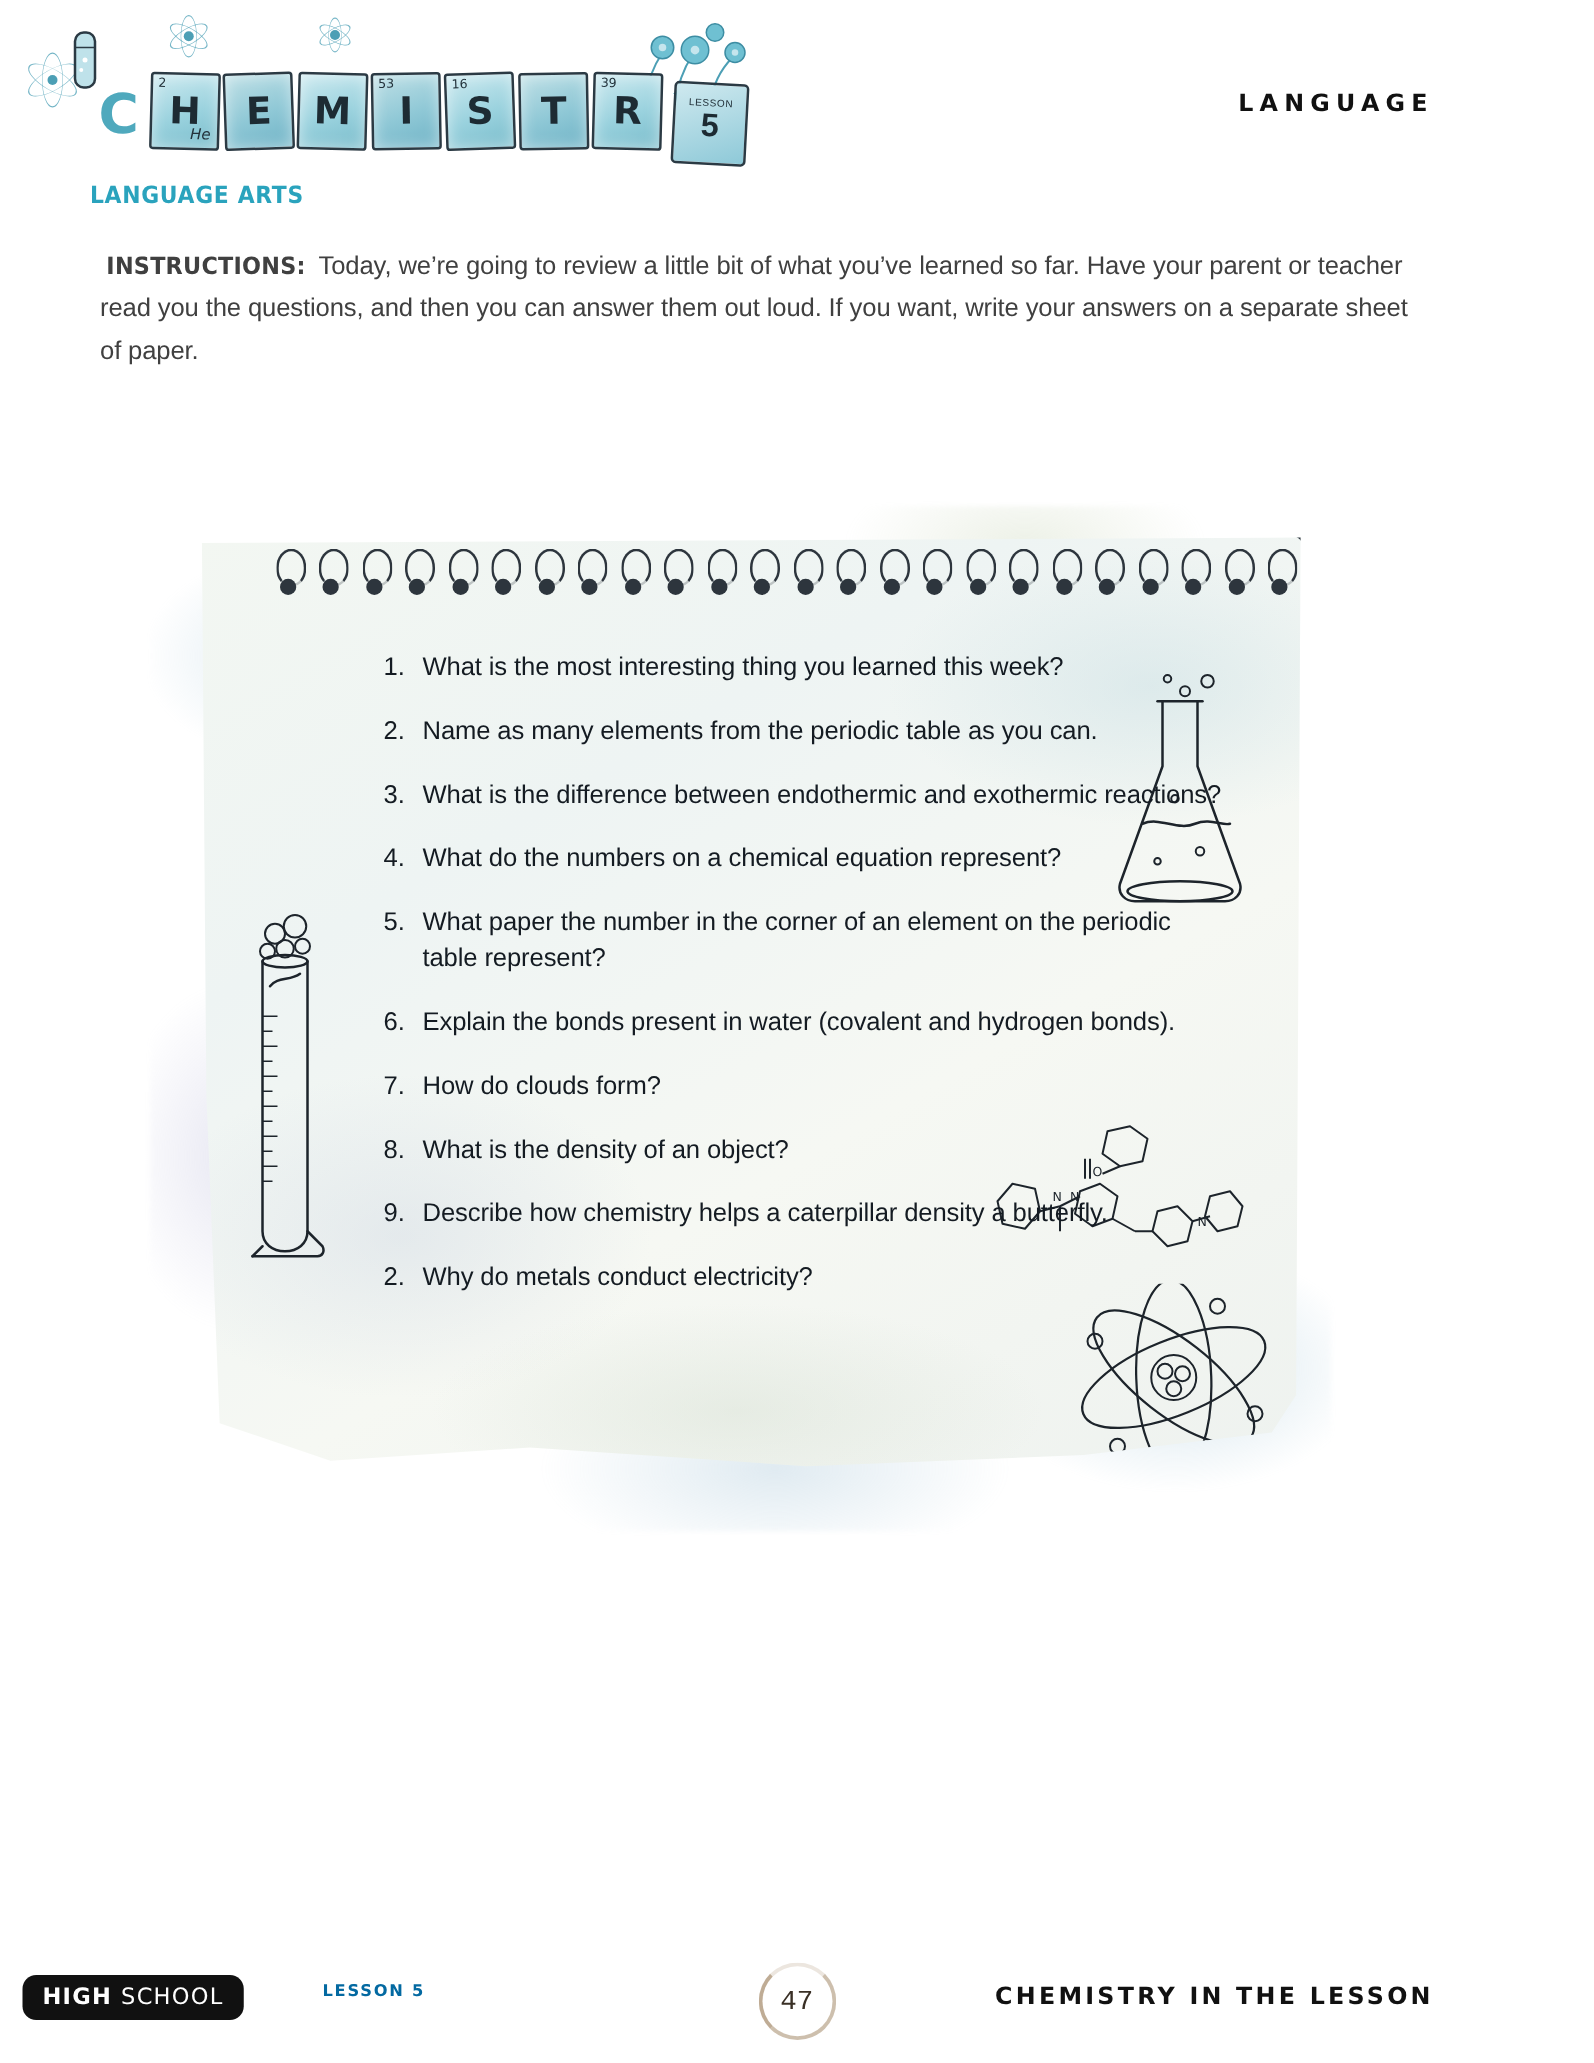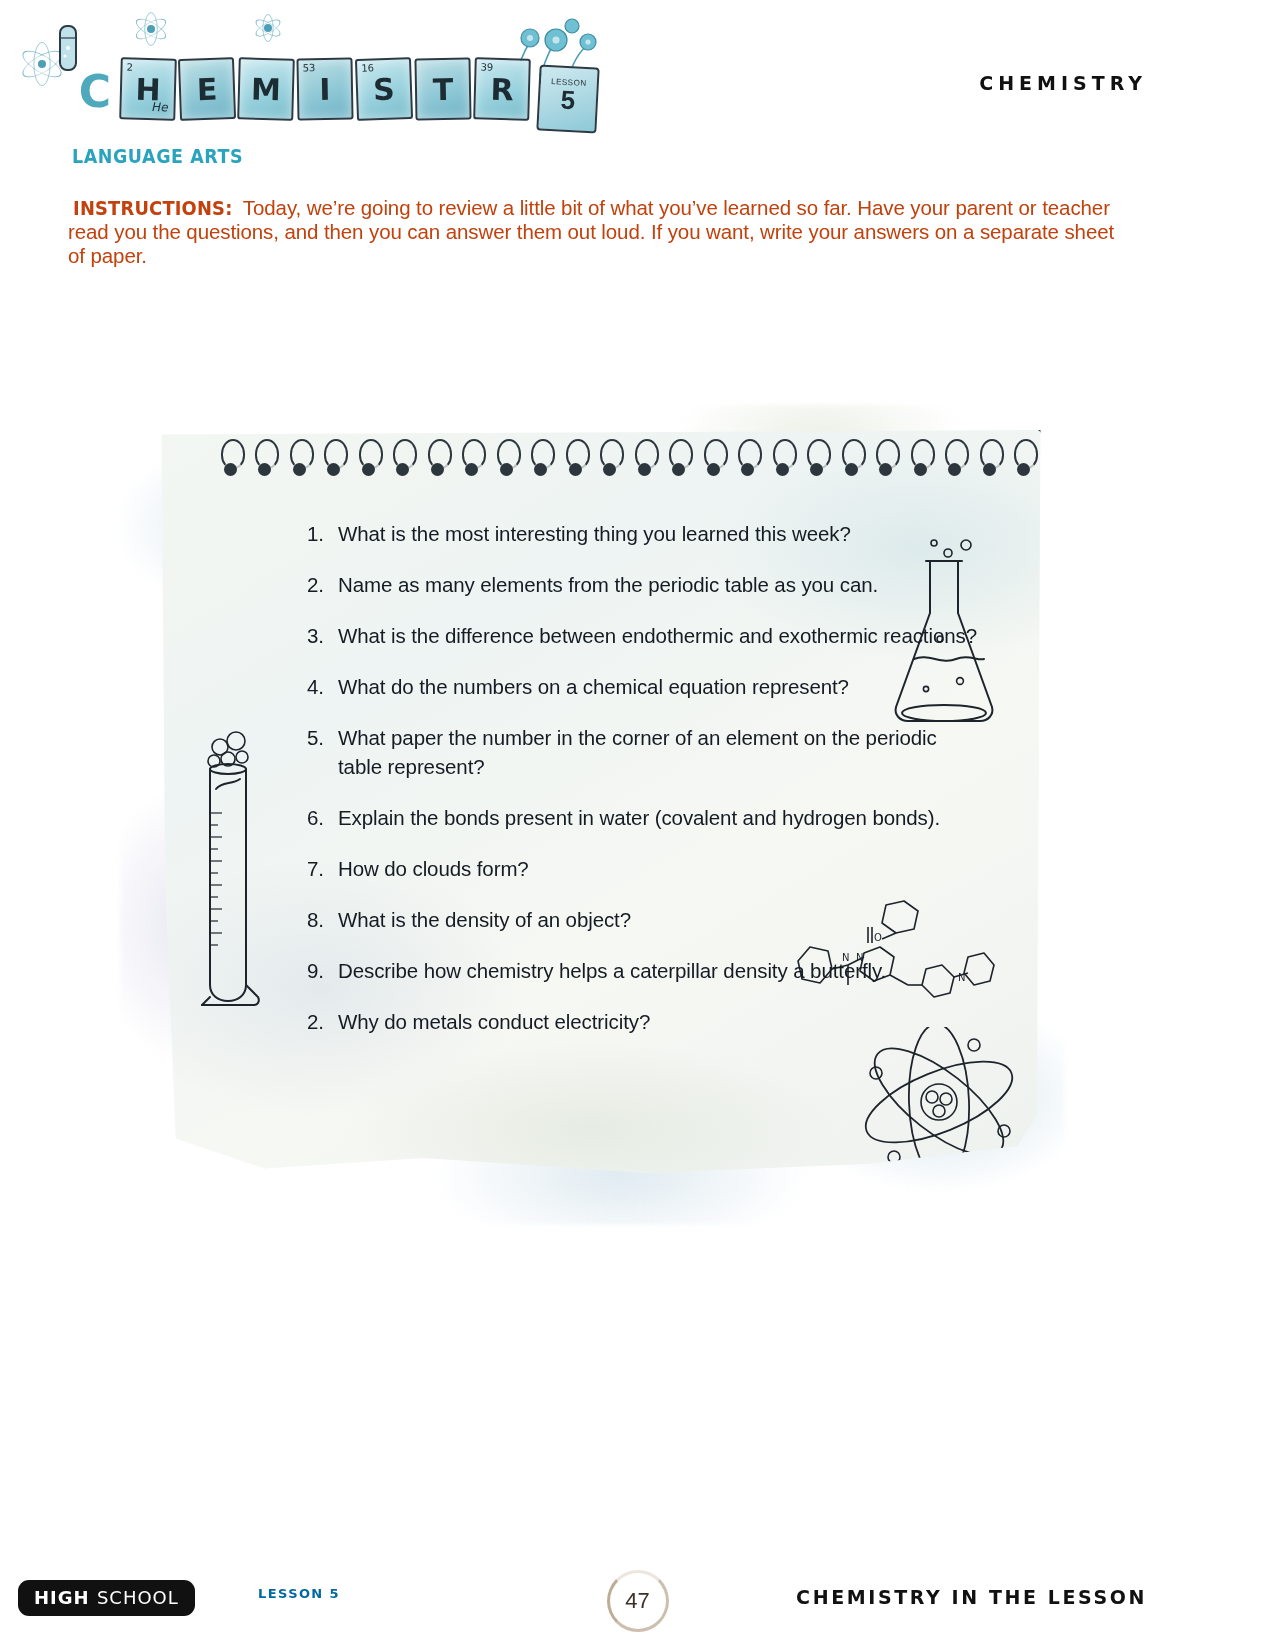--- a/index.html
+++ b/index.html
@@ -154,27 +154,27 @@
     font-family: "DejaVu Sans", sans-serif;
     font-weight: bold;
     font-size: 19px;
     letter-spacing: 5px;
     color: #111111;
   }
 
   
   .instructions {
     position: absolute;
-    left: 68px;
+    left: 80px;
     top: 196px;
     width: 1055px;
     font-family: "Liberation Sans", sans-serif;
     font-size: 20.5px;
-    line-height: 24px;
-    color: #c2410c;
+    line-height: 34px;
+    color: #404040;
     letter-spacing: -0.1px;
   }
   .instructions .lead {
     font-family: "DejaVu Sans", sans-serif;
     font-weight: bold;
     font-size: 19px;
     letter-spacing: 0.2px;
     transform: scaleX(.94);
     display: inline-block;
   }
@@ -333,21 +333,21 @@
   .page-number {
     position: absolute;
     left: 50%;
     top: 8px;
     transform: translateX(-50%);
     width: 62px;
     height: 62px;
     display: flex;
     align-items: center;
     justify-content: center;
-    font-family: Liberation Sans, sans-serif;
+    font-family: Liberation Mono, monospace;
     font-size: 22px;
     color: #3a3026;
   }
   .page-number .stain {
     position: absolute;
     inset: 0;
     border: 3px solid rgba(138,104,62,0.42);
     border-radius: 50%;
     border-top-color: rgba(138,104,62,0.16);
     border-left-color: rgba(138,104,62,0.55);
@@ -441,21 +441,21 @@
       </div>
     </div>
 
     <div class="lesson-tile">
       <div class="l-word">LESSON</div>
       <div class="l-num">5</div>
     </div>
   </div>
 
   <div class="subject-label">LANGUAGE ARTS</div>
-  <div class="narration-label">CHEMISTRY</div>
+  <div class="narration-label">LANGUAGE</div>
 </div>
 
 <div class="instructions">
   <span class="lead">INSTRUCTIONS:</span>
   <span>Today, we’re going to review a little bit of what you’ve learned so far. Have your parent or teacher read you the questions, and then you can answer them out loud. If you want, write your answers on a separate sheet of paper.</span>
 </div>
 
 <div class="notepad-wrap">
   <div class="watercolor"></div>
 

